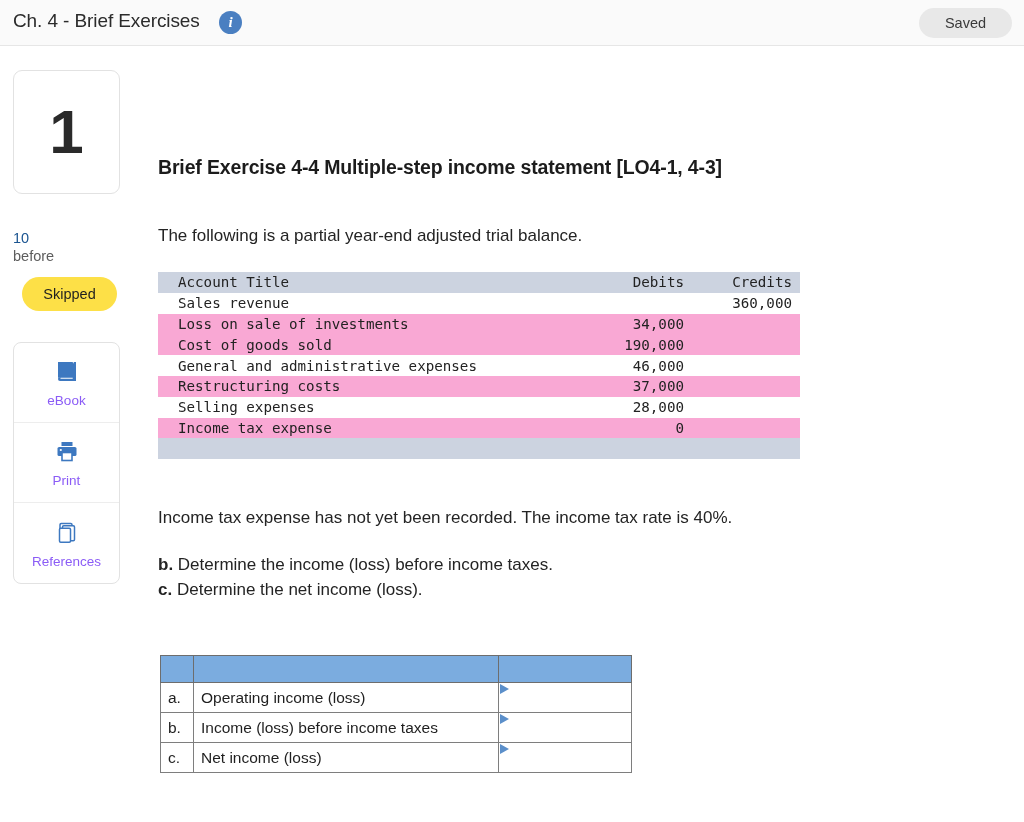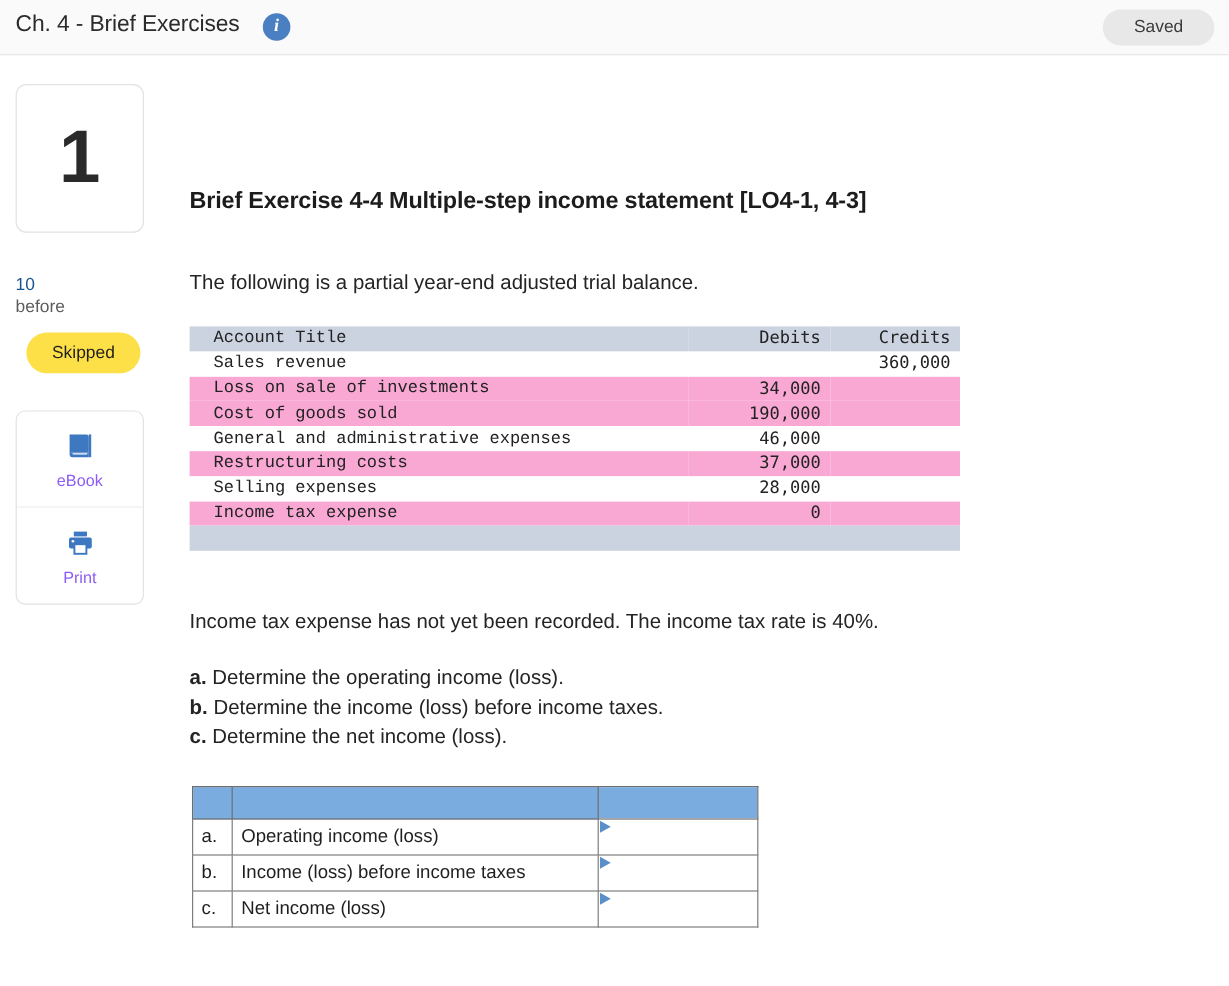--- a/index.html
+++ b/index.html
@@ -157,21 +157,21 @@
     border-collapse: collapse;
     font-family: "DejaVu Sans Mono", "Liberation Mono", monospace;
     font-size: 14.2px;
     color: #222;
   }
   .tb td, .tb th { padding: 0; }
   .tb tr { height: 20.8px; }
   .tb .head td { background: #ccd3e0; font-weight: normal; }
   .tb .stripe td { background: #f9a8d4; }
   .tb .plain td { background: #ffffff; }
-  .tb td.c-title { padding-left: 20px; text-align: left; white-space: nowrap; font-family: Liberation Mono, monospace; }
+  .tb td.c-title { padding-left: 20px; text-align: left; white-space: nowrap; }
   .tb td.c-deb   { width: 118px; text-align: right; padding-right: 8px; }
   .tb td.c-cre   { width: 108px; text-align: right; padding-right: 8px; }
   .tb .footband td { height: 10px; background: #ccd3e0; }
 
   
   .tax-note {
     position: absolute;
     left: 0; top: 508px;
     font-size: 17px;
     color: #242424;
@@ -263,20 +263,30 @@
         <svg width="26" height="26" viewBox="0 0 26 26">
           <rect x="7.5" y="3" width="11" height="4" fill="#3d78c0"></rect>
           <rect x="3.5" y="8" width="19" height="9" rx="1.6" fill="#3d78c0"></rect>
           <circle cx="6.8" cy="11" r="1.1" fill="#ffffff"></circle>
           <rect x="8" y="13.5" width="10" height="8" fill="#ffffff" stroke="#3d78c0" stroke-width="1.6"></rect>
         </svg>
       </span>
       <span class="tlabel">Print</span>
     </div>
 
+    <div class="tool-item">
+      <span class="ticon">
+        <svg width="26" height="26" viewBox="0 0 26 26">
+          <rect x="6" y="3.5" width="12" height="15" rx="1.2" fill="none" stroke="#3d78c0" stroke-width="1.5"></rect>
+          <rect x="8.5" y="5.8" width="12" height="15" rx="1.2" fill="#ffffff" stroke="#3d78c0" stroke-width="1.5"></rect>
+          <rect x="5.5" y="8.2" width="11" height="14" rx="1.2" fill="#ffffff" stroke="#3d78c0" stroke-width="1.5"></rect>
+        </svg>
+      </span>
+      <span class="tlabel">References</span>
+    </div>
 
   </div>
 </div>
 
 <div class="main">
 
   <div class="ex-title">Brief Exercise 4-4 Multiple-step income statement [LO4-1, 4-3]</div>
   <div class="ex-intro">The following is a partial year-end adjusted trial balance.</div>
 
   <table class="tb">
@@ -323,24 +333,20 @@
       </tr>
       <tr class="footband">
         <td colspan="3"></td>
       </tr>
     </tbody>
   </table>
 
   <div class="tax-note">Income tax expense has not yet been recorded. The income tax rate is 40%.</div>
 
   <div class="req-list">
-    <div>
-      <b>a.</b>
-      <span>Determine the operating income (loss).</span>
-    </div>
     <div>
       <b>b.</b>
       <span>Determine the income (loss) before income taxes.</span>
     </div>
     <div>
       <b>c.</b>
       <span>Determine the net income (loss).</span>
     </div>
   </div>
 

